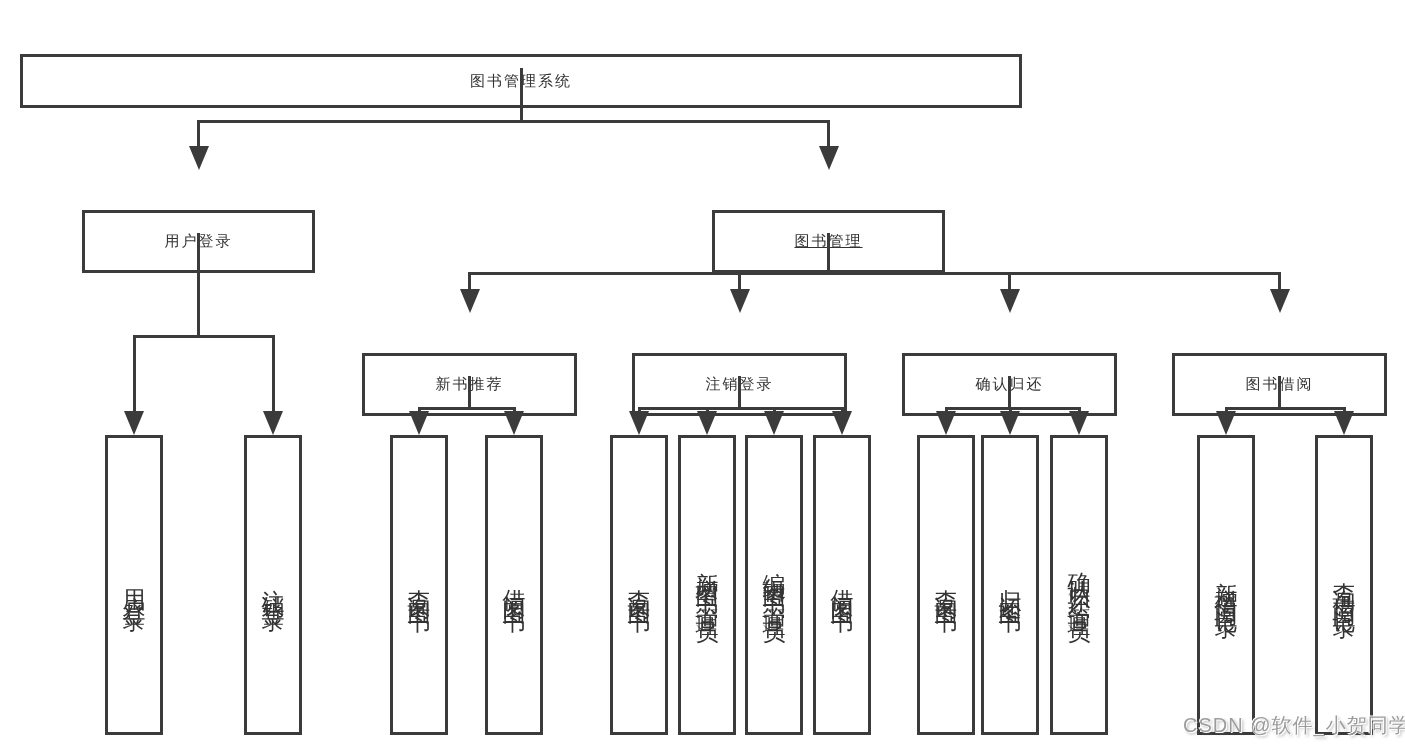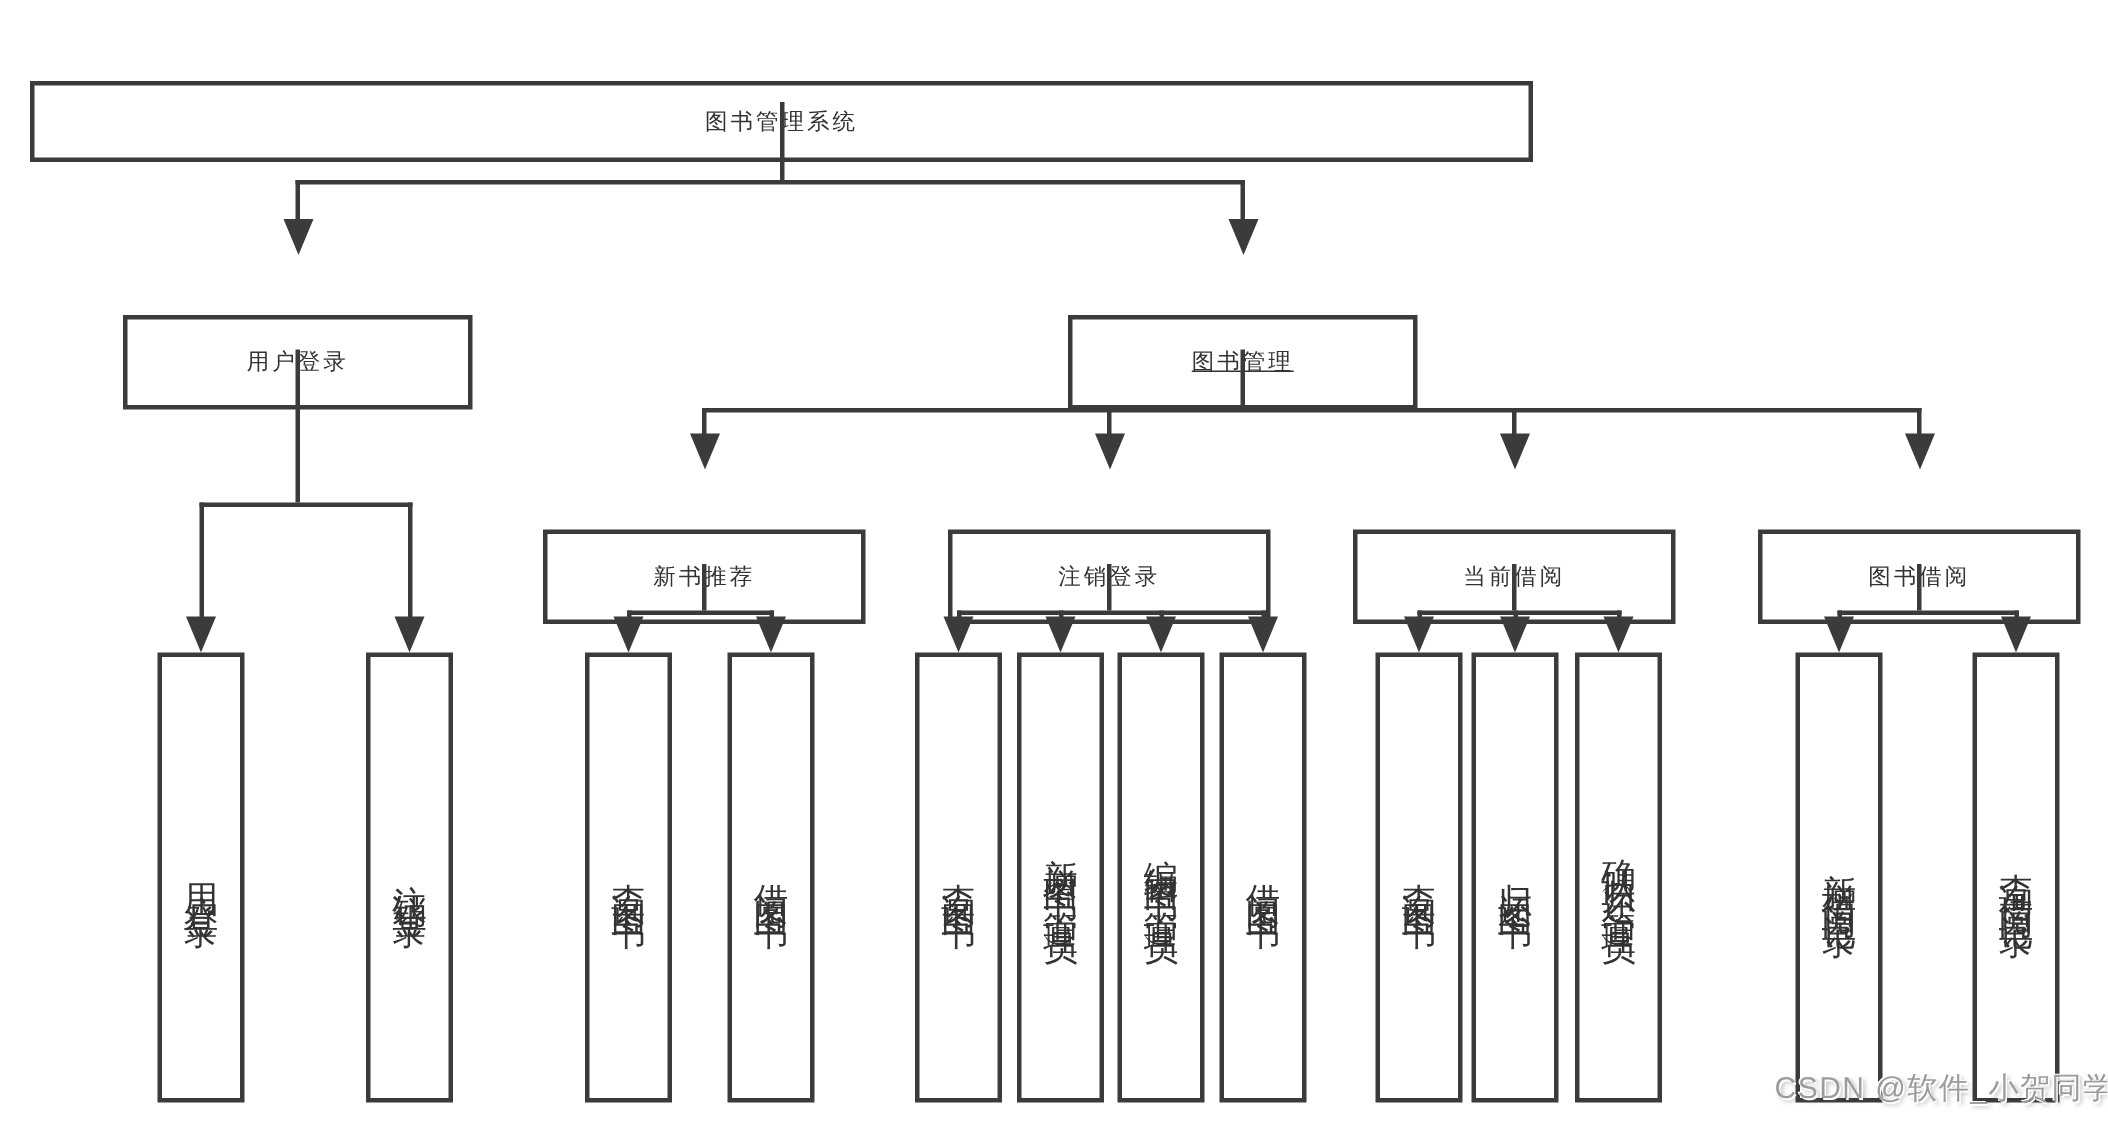--- a/index.html
+++ b/index.html
@@ -34,21 +34,21 @@
 
 <div class="canvas">
 
   <div class="box hbox" style="left:20px;top:14px;width:1002px;height:54px;">图书管理系统</div>
 
   <div class="box hbox" style="left:82px;top:170px;width:233px;height:63px;">用户登录</div>
   <div class="box hbox" style="left:712px;top:170px;width:233px;height:63px;text-decoration:underline;">图书管理</div>
 
   <div class="box hbox" style="left:362px;top:313px;width:215px;height:63px;">新书推荐</div>
   <div class="box hbox" style="left:632px;top:313px;width:215px;height:63px;">注销登录</div>
-  <div class="box hbox" style="left:902px;top:313px;width:215px;height:63px;">当前借阅</div>
+  <div class="box hbox" style="left:902px;top:313px;width:215px;height:63px;">确认归还</div>
   <div class="box hbox" style="left:1172px;top:313px;width:215px;height:63px;">图书借阅</div>
 
   <div class="box vbox" style="left:105px;top:435px;width:58px;height:300px;">用户登录</div>
   <div class="box vbox" style="left:244px;top:435px;width:58px;height:300px;">注销登录</div>
 
   <div class="box vbox" style="left:390px;top:435px;width:58px;height:300px;">查询图书</div>
   <div class="box vbox" style="left:485px;top:435px;width:58px;height:300px;">借阅图书</div>
 
   <div class="box vbox" style="left:610px;top:435px;width:58px;height:300px;">查询图书</div>
   <div class="box vbox" style="left:678px;top:435px;width:58px;height:300px;">新增图书（管理员）</div>

